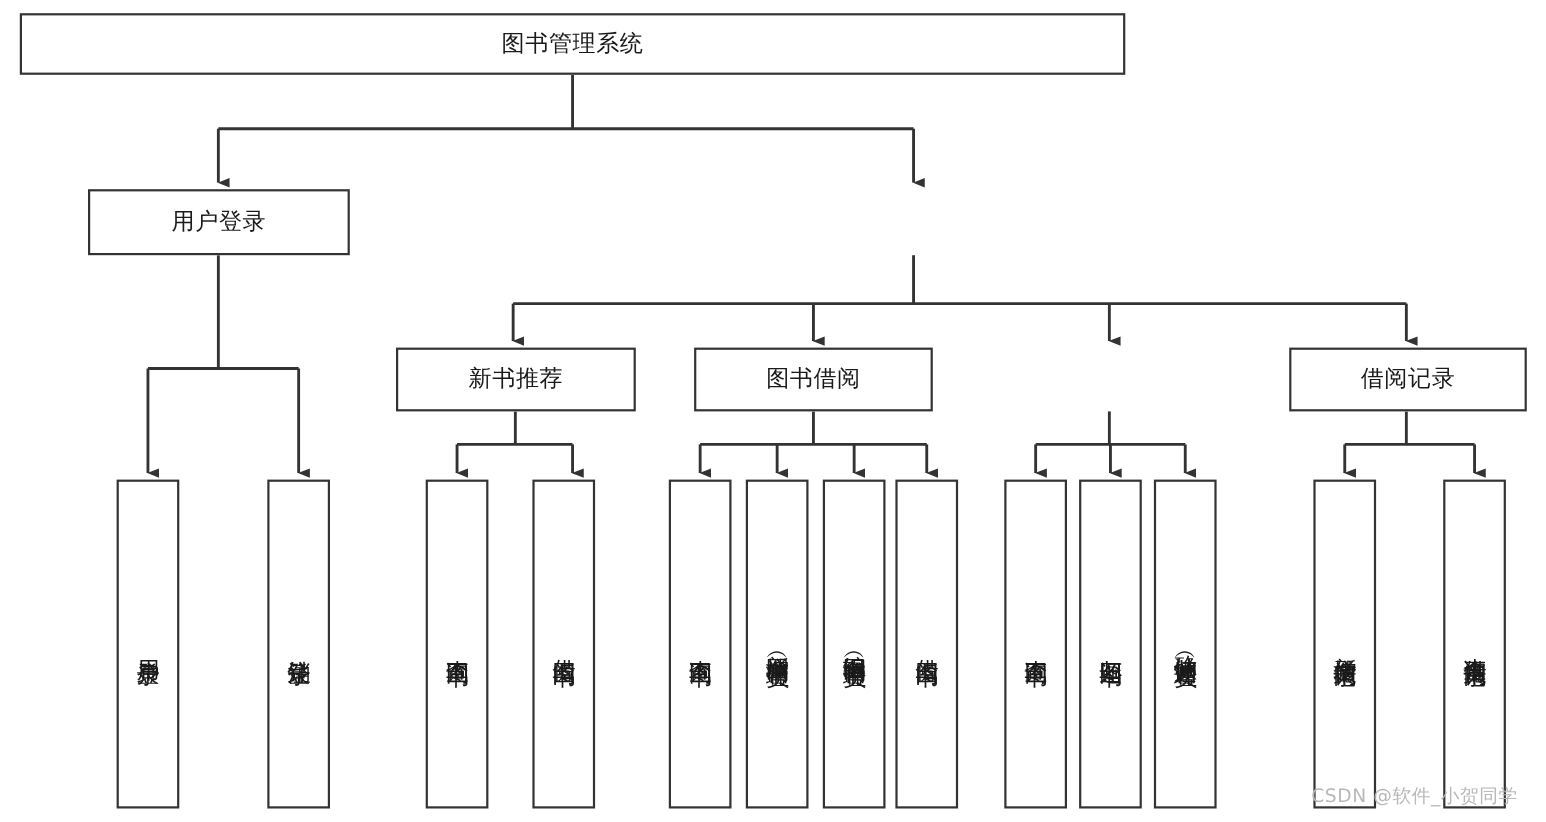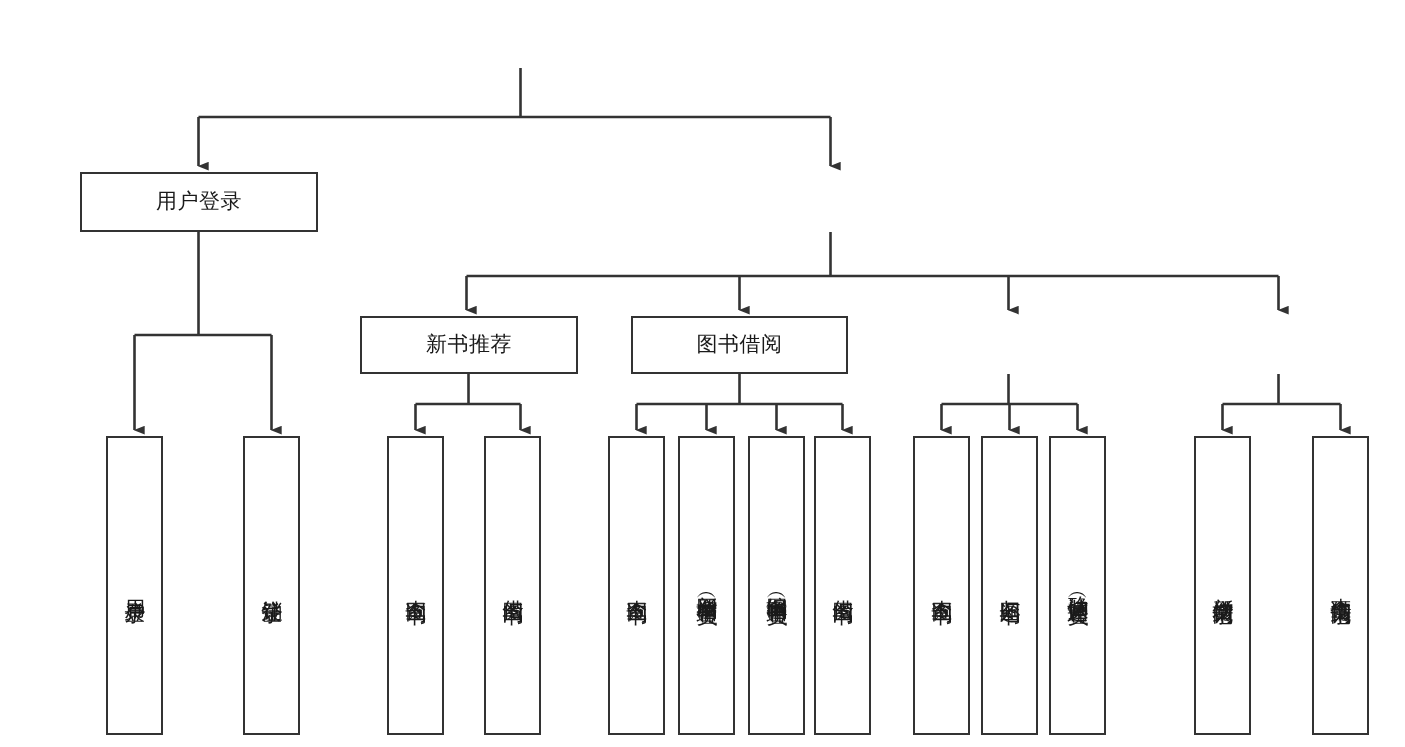--- a/index.html
+++ b/index.html
@@ -121,30 +121,36 @@
       <path d="M 1009.5 404 L 1009.5 430" marker-end="url(#arrowhead)"></path>
       <path d="M 1077.5 404 L 1077.5 430" marker-end="url(#arrowhead)"></path>
 
       <path d="M 1278.5 374 L 1278.5 404"></path>
       <path d="M 1222.5 404 L 1340.5 404"></path>
       <path d="M 1222.5 404 L 1222.5 430" marker-end="url(#arrowhead)"></path>
       <path d="M 1340.5 404 L 1340.5 430" marker-end="url(#arrowhead)"></path>
     </g>
   </svg>
 
+  <div class="node-box" style="left:18px; top:12px; width:1005px; height:56px;">
+    <span class="node-label-h">图书管理系统</span>
+  </div>
 
   <div class="node-box" style="left:80px; top:172px; width:238px; height:60px;">
     <span class="node-label-h">用户登录</span>
   </div>
 
   <div class="node-box" style="left:360px; top:316px; width:218px; height:58px;">
     <span class="node-label-h">新书推荐</span>
   </div>
   <div class="node-box" style="left:631px; top:316px; width:217px; height:58px;">
     <span class="node-label-h">图书借阅</span>
+  </div>
+  <div class="node-box" style="left:1172px; top:316px; width:216px; height:58px;">
+    <span class="node-label-h">借阅记录</span>
   </div>
 
   <div class="node-box leaf" style="left:106px; top:436px; width:57px; height:299px;">
     <span class="node-label-v">用户登录</span>
   </div>
   <div class="node-box leaf" style="left:243px; top:436px; width:57px; height:299px;">
     <span class="node-label-v">注销登录</span>
   </div>
 
   <div class="node-box leaf" style="left:387px; top:436px; width:57px; height:299px;">
@@ -177,14 +183,15 @@
     <span class="node-label-v">确认归还（管理员）</span>
   </div>
 
   <div class="node-box leaf" style="left:1194px; top:436px; width:57px; height:299px;">
     <span class="node-label-v">新增借阅记录</span>
   </div>
   <div class="node-box leaf" style="left:1312px; top:436px; width:57px; height:299px;">
     <span class="node-label-v">查询借阅记录</span>
   </div>
 
+  <div class="watermark">CSDN @软件_小贺同学</div>
 
 </div>
 
 </body></html>

